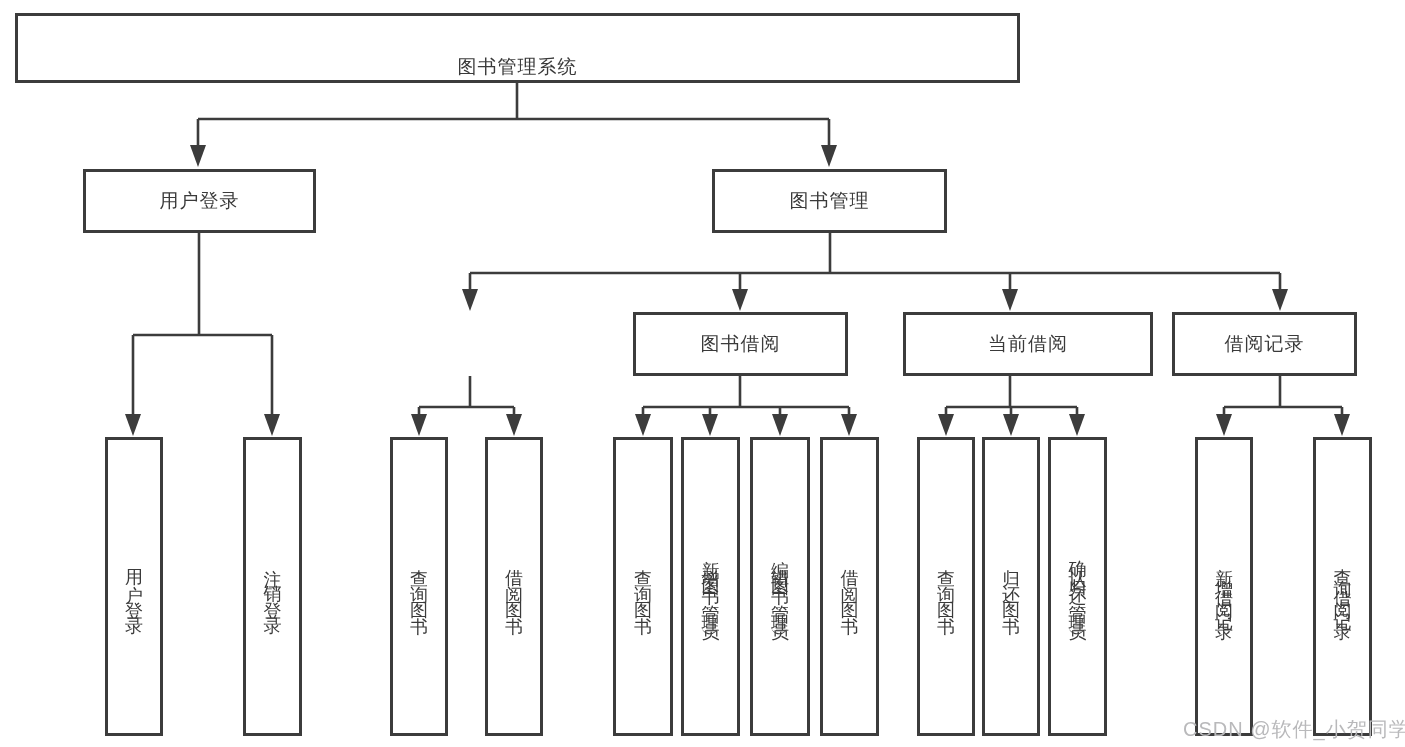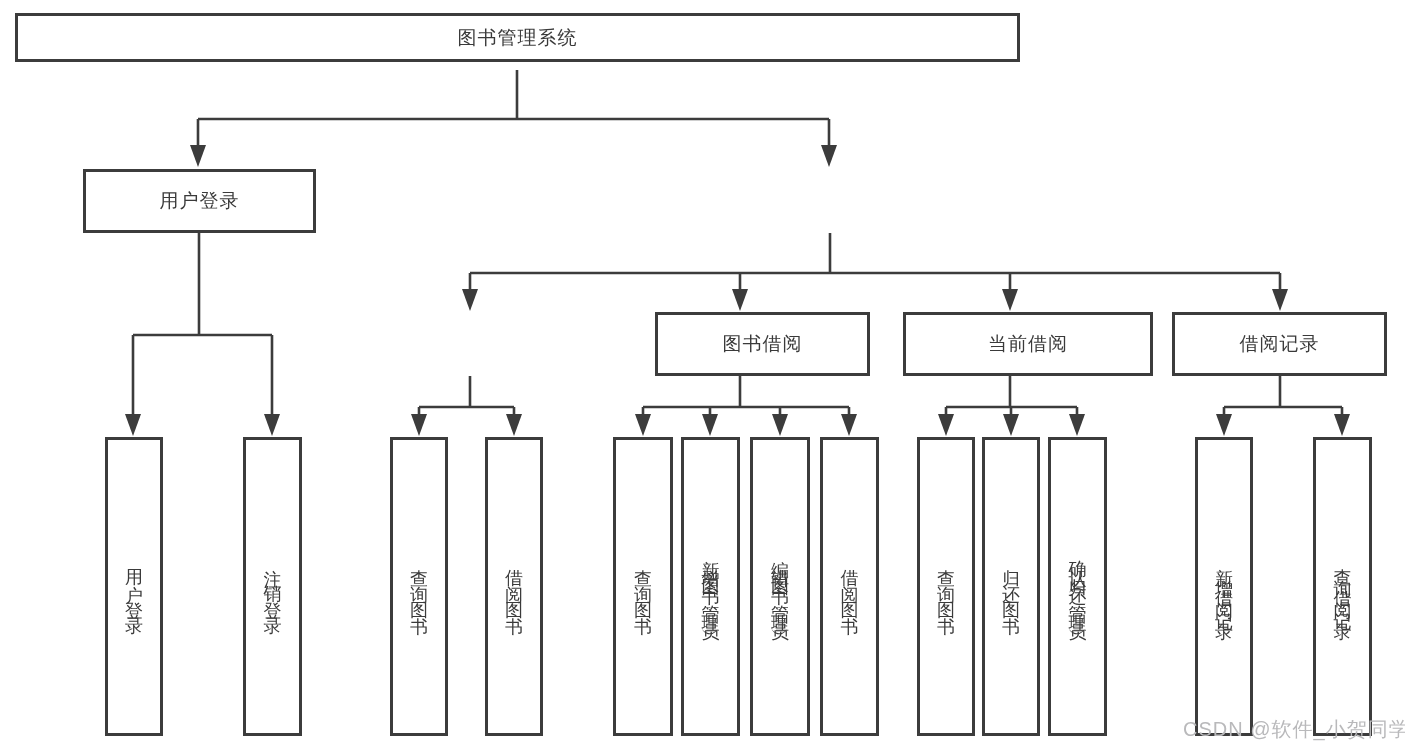--- a/index.html
+++ b/index.html
@@ -30,21 +30,21 @@
     align-items: center;
     justify-content: center;
     color: #3a3a3a;
     z-index: 1;
   }
   .hlabel {
     font-size: 19px;
     letter-spacing: 1px;
     white-space: nowrap;
   }
-  .root  { left: 15px;  top: 13px;  width: 1005px; height: 49px; }
+  .root  { left: 15px;  top: 13px;  width: 1005px; height: 70px; align-items: flex-end; }
   .lv2   { top: 169px; height: 64px; }
   .lv3   { top: 312px; height: 64px; }
   .leaf  { top: 437px; height: 299px; }
   .vtext {
     writing-mode: vertical-rl;
     text-orientation: mixed;
     font-size: 18px;
     white-space: nowrap;
     color: #3a3a3a;
   }
@@ -110,28 +110,31 @@
     </g>
   </svg>
 
   <div class="box root">
     <span class="hlabel">图书管理系统</span>
   </div>
 
   <div class="box lv2" style="left:83px; width:233px;">
     <span class="hlabel">用户登录</span>
   </div>
+  <div class="box lv2" style="left:712px; width:235px;">
+    <span class="hlabel">图书管理</span>
+  </div>
 
-  <div class="box lv3" style="left:655px; width:215px;">
+  <div class="box lv3" style="left:633px; width:215px;">
     <span class="hlabel">图书借阅</span>
   </div>
   <div class="box lv3" style="left:903px; width:250px;">
     <span class="hlabel">当前借阅</span>
   </div>
-  <div class="box lv3" style="left:1172px; width:215px;">
+  <div class="box lv3" style="left:1172px; width:185px;">
     <span class="hlabel">借阅记录</span>
   </div>
 
   <div class="box leaf" style="left:105px; width:58px;">
     <span class="vtext ls4">用户登录</span>
   </div>
   <div class="box leaf" style="left:243px; width:59px;">
     <span class="vtext ls4">注销登录</span>
   </div>
 

